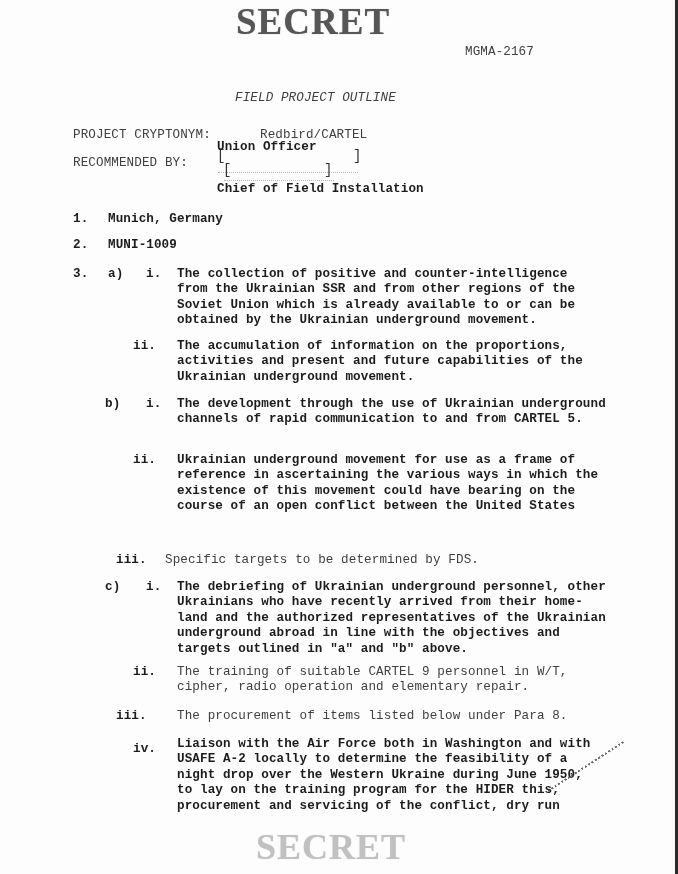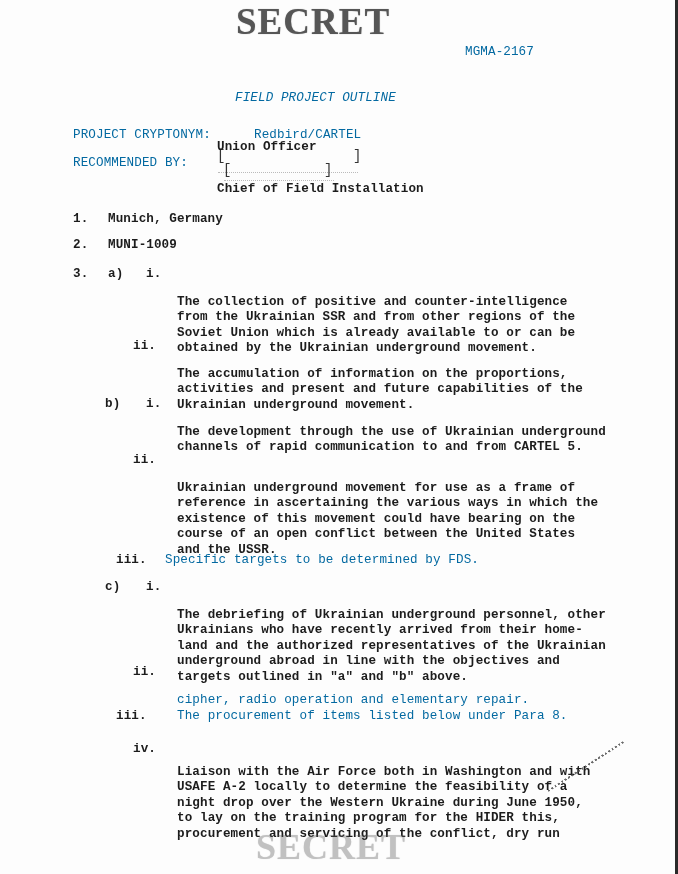--- a/index.html
+++ b/index.html
@@ -6,51 +6,51 @@
   body {
     width: 678px; height: 874px; overflow: hidden;
     background: #ffffff; position: relative;
     font-family: "Liberation Mono", "DejaVu Sans Mono", monospace;
     color: #1c1c1c;
   }
   .page { position: absolute; left: 0; top: 0; width: 675px; height: 874px; background: #fdfdfd; }
   .edge { position: absolute; right: 0; top: 0; width: 3px; height: 874px; background: #2a2a2a; }
   .abs { position: absolute; white-space: pre; }
   .tw { font-size: 12.6px; font-weight: bold; letter-spacing: 0.1px; line-height: 15.4px; }
-  .light { font-weight: normal; color: #0369a1; }
+  .light { font-weight: normal; color: #404040; }
   .stamp {
     font-family: "Liberation Serif", "DejaVu Serif", serif;
     font-weight: bold; color: #3a3a3a; letter-spacing: 1px;
     text-shadow: 0 0 1px #888;
   }
   .stamp-top { left: 236px; top: 0px; font-size: 37px; opacity: 0.85; }
   .stamp-bottom { left: 256px; top: 826px; font-size: 36px; opacity: 0.35; color: #555; }
   .bracket { font-weight: normal; font-size: 14px; color: #333; }
   .underline-dash { position: absolute; border-top: 1px dotted #bbb; }
-  .block { position: absolute; margin-top: 28px; }
+  .block { position: absolute; }
   .block .line { display: block; white-space: pre; }
   .scratch {
     position: absolute; left: 548px; top: 790px; width: 90px; height: 2px;
     background: repeating-linear-gradient(90deg, #444 0 2px, transparent 2px 4px);
     transform: rotate(-33deg); transform-origin: left center; opacity: 0.8;
   }
 </style>
 </head>
 <body>
 
 <div class="page">
 
   <div class="abs stamp stamp-top">SECRET</div>
 
   <div class="abs tw light" style="left:465px; top:45px;">MGMA-2167</div>
 
   <div class="abs tw light" style="left:235px; top:91px;font-style:italic;">FIELD PROJECT OUTLINE</div>
 
   <div class="abs tw light" style="left:73px; top:128px;">PROJECT CRYPTONYM:</div>
-  <div class="abs tw light" style="left:254px; top:128px;">Redbird/CARTEL</div>
+  <div class="abs tw light" style="left:260px; top:128px;">Redbird/CARTEL</div>
 
   <div class="abs tw light" style="left:73px; top:156px;">RECOMMENDED BY:</div>
   <div class="abs bracket" style="left:217px; top:148px;">[</div>
   <div class="underline-dash" style="left:218px; top:172px; width:140px;"></div>
   <div class="abs bracket" style="left:353px; top:148px;">]</div>
   <div class="abs tw" style="left:217px; top:140px; opacity:0;"></div>
   <div class="abs tw" style="left:217px; top:141px;"></div>
   <div class="abs tw" style="left:217px; top:138px;"></div>
   <div class="abs tw" style="left:217px; top:139px;"></div>
   <div class="abs tw" style="left:217px; top:140px;"></div>
@@ -102,38 +102,38 @@
     <span class="line">The development through the use of Ukrainian underground</span>
     <span class="line">channels of rapid communication to and from CARTEL 5.</span>
   </div>
 
   <div class="abs tw" style="left:133px; top:453px;">ii.</div>
   <div class="block tw" style="left:177px; top:453px;">
     <span class="line">Ukrainian underground movement for use as a frame of</span>
     <span class="line">reference in ascertaining the various ways in which the</span>
     <span class="line">existence of this movement could have bearing on the</span>
     <span class="line">course of an open conflict between the United States</span>
-    <span class="line">and the USSR.</span>
   </div>
 
   <div class="abs tw" style="left:116px; top:553px;">iii.</div>
   <div class="abs tw light" style="left:165px; top:553px;">Specific targets to be determined by FDS.</div>
 
   <div class="abs tw" style="left:105px; top:580px;">c)</div>
   <div class="abs tw" style="left:146px; top:580px;">i.</div>
   <div class="block tw" style="left:177px; top:580px;">
     <span class="line">The debriefing of Ukrainian underground personnel, other</span>
     <span class="line">Ukrainians who have recently arrived from their home-</span>
     <span class="line">land and the authorized representatives of the Ukrainian</span>
     <span class="line">underground abroad in line with the objectives and</span>
     <span class="line">targets outlined in "a" and "b" above.</span>
   </div>
 
   <div class="abs tw" style="left:133px; top:665px;">ii.</div>
   <div class="block tw light" style="left:177px; top:665px;">
+    <span class="line">The training of suitable CARTEL 9 personnel in W/T,</span>
     <span class="line">cipher, radio operation and elementary repair.</span>
   </div>
 
   <div class="abs tw" style="left:116px; top:709px;">iii.</div>
   <div class="abs tw light" style="left:177px; top:709px;">The procurement of items listed below under Para 8.</div>
 
   <div class="abs tw" style="left:133px; top:742px;text-align:center;">iv.</div>
   <div class="block tw" style="left:177px; top:737px;">
     <span class="line">Liaison with the Air Force both in Washington and with</span>
     <span class="line">USAFE A-2 locally to determine the feasibility of a</span>

